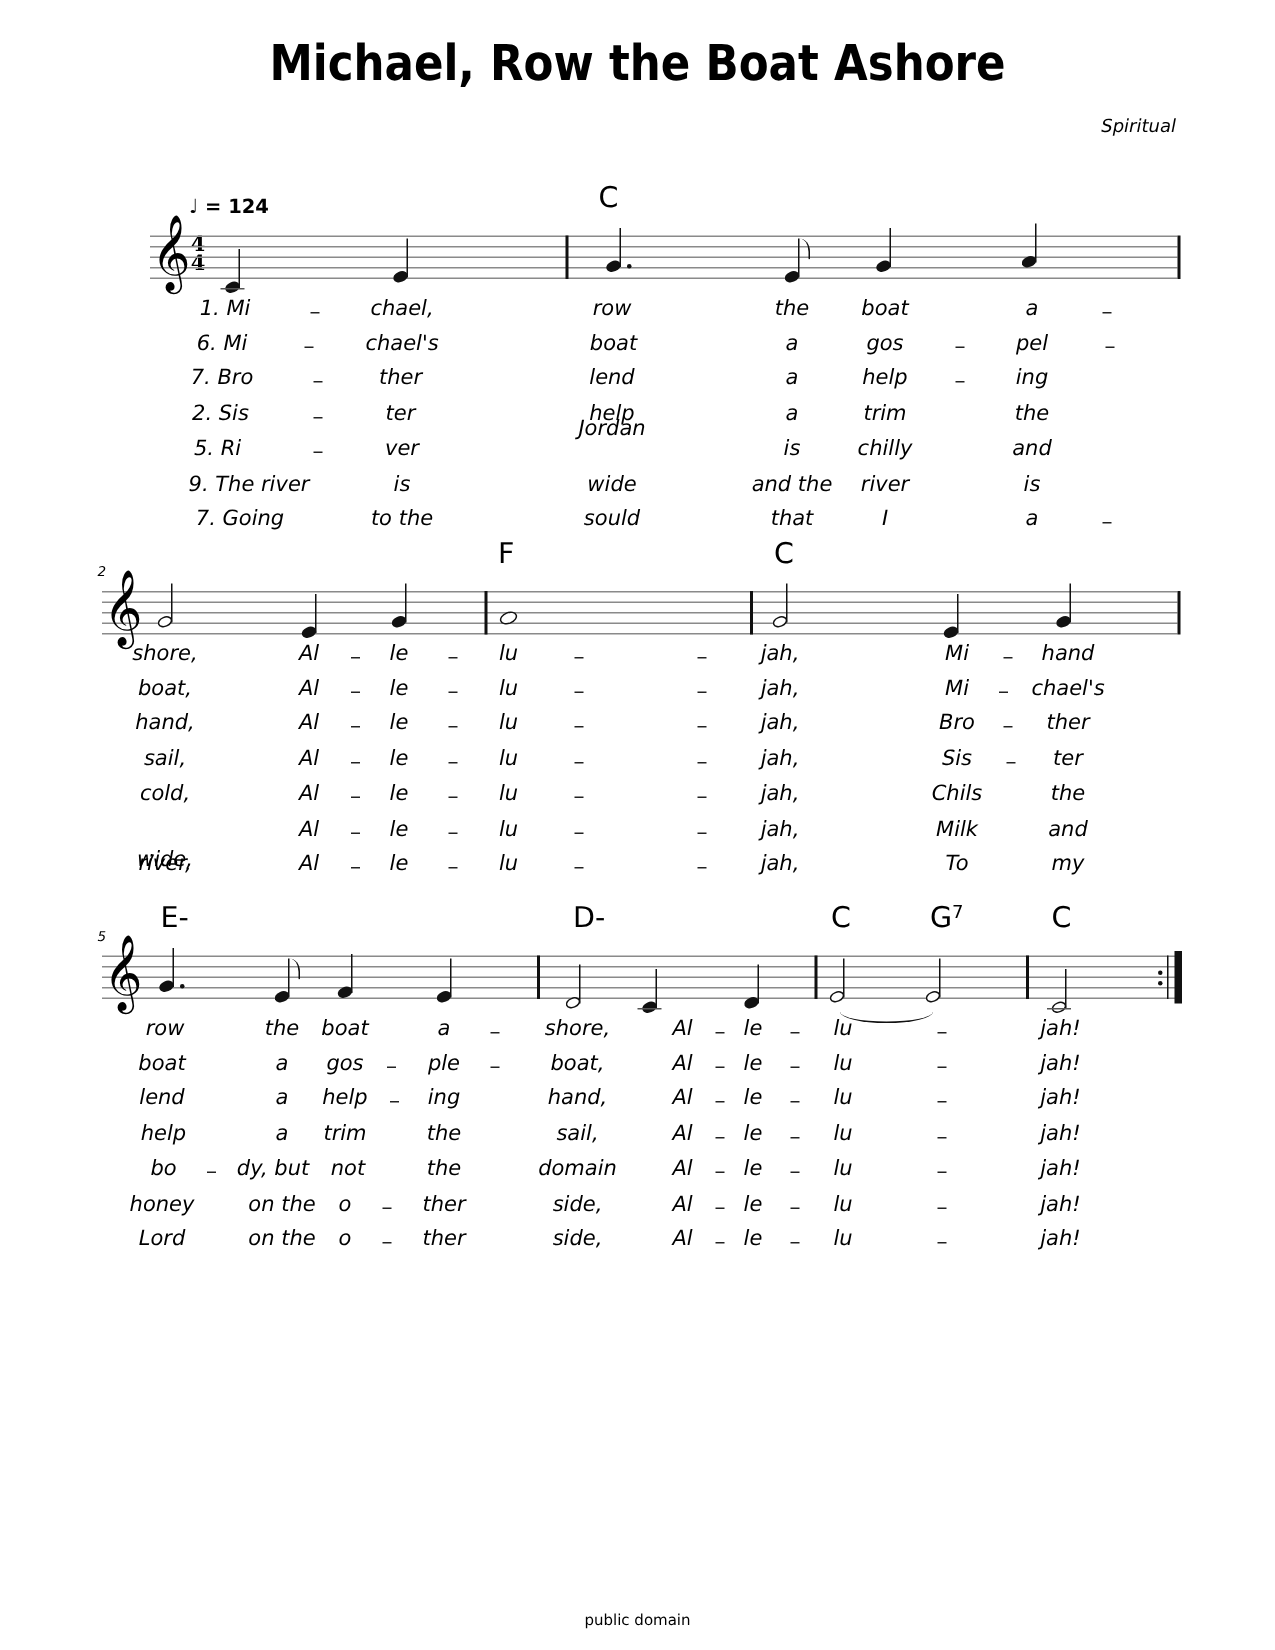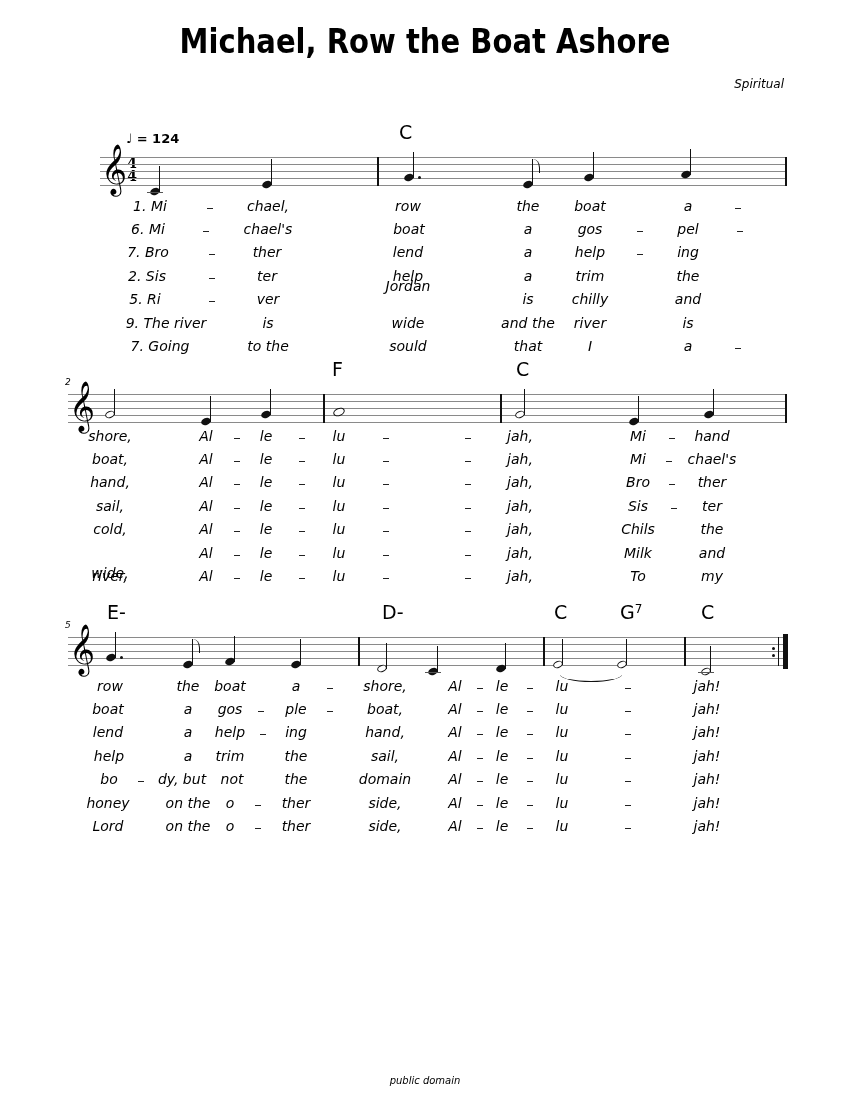--- a/index.html
+++ b/index.html
@@ -1,20 +1,20 @@
 <!DOCTYPE html>
 <html><head>
 <meta charset="utf-8">
 <style>
   html, body { margin: 0; padding: 0; background: #ffffff; }
   body { width: 850px; height: 1100px; position: relative; overflow: hidden; font-family: "DejaVu Sans", sans-serif; color: #000; }
   .page { position: absolute; left: 0; top: 0; width: 850px; height: 1100px; background: #fff; }
   .title { position: absolute; left: 0; width: 850px; top: 22px; text-align: center; font-size: 33px; font-weight: bold; letter-spacing: 0px; font-family: "DejaVu Sans", sans-serif; transform: scaleX(0.88); }
   .composer { position: absolute; right: 66px; top: 77px; font-size: 12px; font-style: italic; }
-  .footer { position: absolute; left: 0; width: 850px; top: 1075px; text-align: center; font-size: 10px; font-style: italic; }
+  .footer { position: absolute; left: 0; width: 850px; top: 1075px; text-align: center; font-size: 10px; }
   .system { position: absolute; left: 0; top: 0; width: 850px; }
   .staff-line { position: absolute; height: 1px; background: #8a8a8a; }
   .barline { position: absolute; width: 2px; background: #111; }
   .final-bar { position: absolute; width: 5px; background: #111; }
   .clef { position: absolute; font-size: 44px; line-height: 1; font-family: "DejaVu Serif", serif; }
   .timesig { position: absolute; font-size: 14px; font-weight: bold; line-height: 13px; text-align: center; width: 12px; font-family: "DejaVu Serif", serif; }
   .tempo { position: absolute; font-size: 13px; font-weight: bold; white-space: nowrap; }
   .measure-num { position: absolute; font-size: 9px; font-style: italic; }
   .chord { position: absolute; font-size: 19px; font-family: "DejaVu Sans", sans-serif; white-space: nowrap; }
   .chord sup { font-size: 12px; vertical-align: 6px; }

